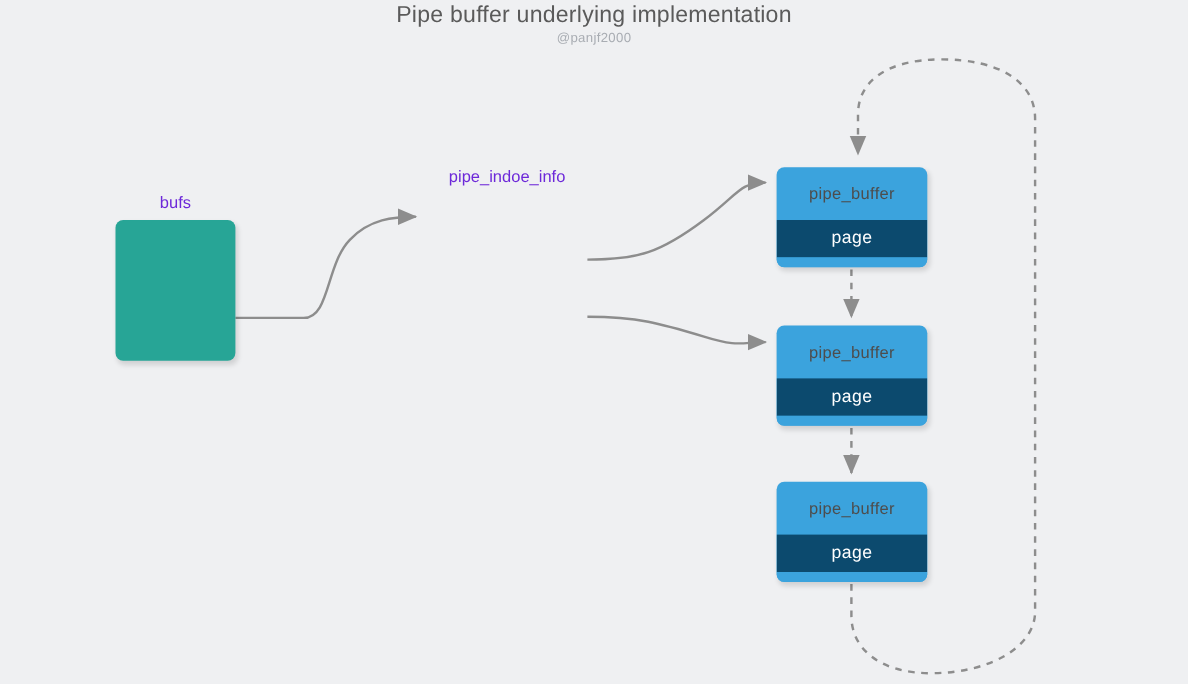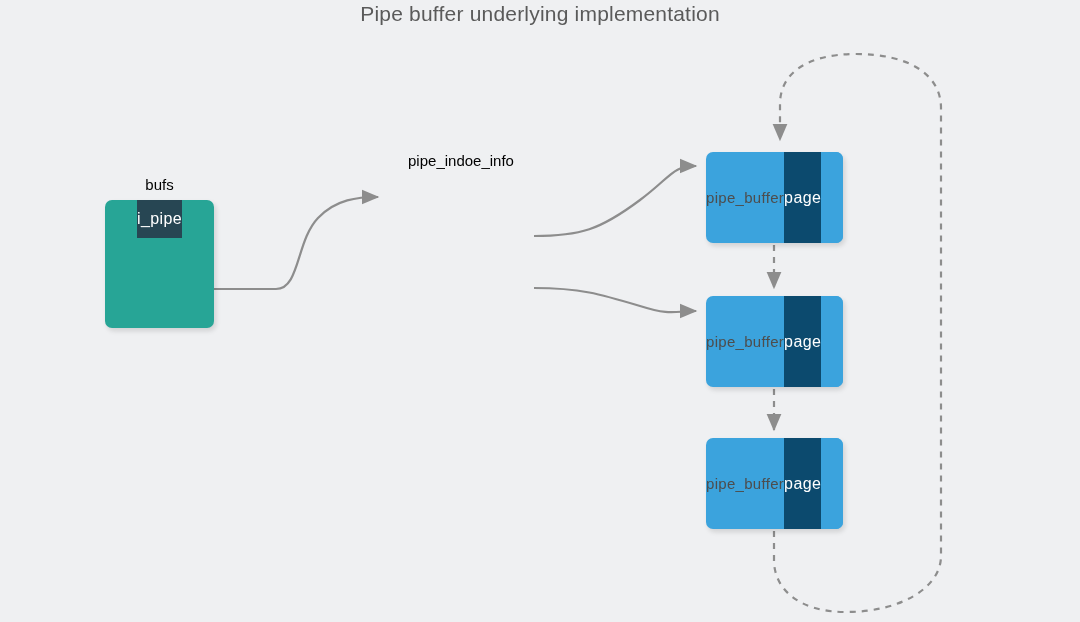--- a/index.html
+++ b/index.html
@@ -36,31 +36,31 @@
     top: 27px;
     width: 1080px;
     text-align: center;
     font-size: 12px;
     color: #a9adb3;
     letter-spacing: 0.3px;
   }
   .node-label {
     position: absolute;
     font-size: 15px;
-    color: #000000;
+    color: #6d28d9;
     text-align: center;
     white-space: nowrap;
   }
   .box {
     position: absolute;
     border-radius: 7px;
     overflow: hidden;
     box-shadow: 2px 3px 5px rgba(0,0,0,0.13);
     display: flex;
-    flex-direction: row;
+    flex-direction: column;
   }
   .box .fill {
     flex: 1 1 auto;
   }
   .band {
     flex: 0 0 auto;
     display: flex;
     align-items: center;
     justify-content: center;
     font-size: 16px;
@@ -106,20 +106,21 @@
     height: 622px;
     pointer-events: none;
   }
 </style>
 </head>
 <body>
 
 <div id="canvas">
 
   <div class="title">Pipe buffer underlying implementation</div>
+  <div class="subtitle">@panjf2000</div>
 
   <svg class="edges" viewBox="0 0 1080 622">
     <defs>
       <marker id="arrow" markerWidth="9" markerHeight="9" refX="7.4" refY="4" orient="auto" markerUnits="strokeWidth">
         <path d="M0,0.6 L8,4 L0,7.4 z" fill="#8d8d8d"></path>
       </marker>
       <marker id="arrowd" markerWidth="9" markerHeight="9" refX="7.4" refY="4" orient="auto" markerUnits="strokeWidth">
         <path d="M0,0.6 L8,4 L0,7.4 z" fill="#8d8d8d"></path>
       </marker>
     </defs>
@@ -133,21 +134,20 @@
     <path d="M774,245 L774,288" fill="none" stroke="#8d8d8d" stroke-width="2.2" stroke-dasharray="6,6" marker-end="url(#arrowd)"></path>
 
     <path d="M774,389 L774,430" fill="none" stroke="#8d8d8d" stroke-width="2.2" stroke-dasharray="6,6" marker-end="url(#arrowd)"></path>
 
     <path d="M774,531 L774,560 C774,590 800,612 846,612 C900,612 941,588 941,556 L941,108 C941,74 908,54 856,54 C806,54 780,74 780,104 L780,140" fill="none" stroke="#8d8d8d" stroke-width="2.2" stroke-dasharray="6,6" marker-end="url(#arrowd)"></path>
   </svg>
 
   <div class="node-label" style="left:105px; top:176px; width:109px;">bufs</div>
   <div class="box box-inode">
     <div class="fill"></div>
-    <div class="band">i_pipe</div>
     <div class="fill"></div>
   </div>
 
   <div class="node-label" style="left:388px; top:152px; width:146px;">pipe_indoe_info</div>
 
   <div class="box box-pbuf box-pbuf1">
     <div class="head">pipe_buffer</div>
     <div class="page">page</div>
     <div class="foot"></div>
   </div>

